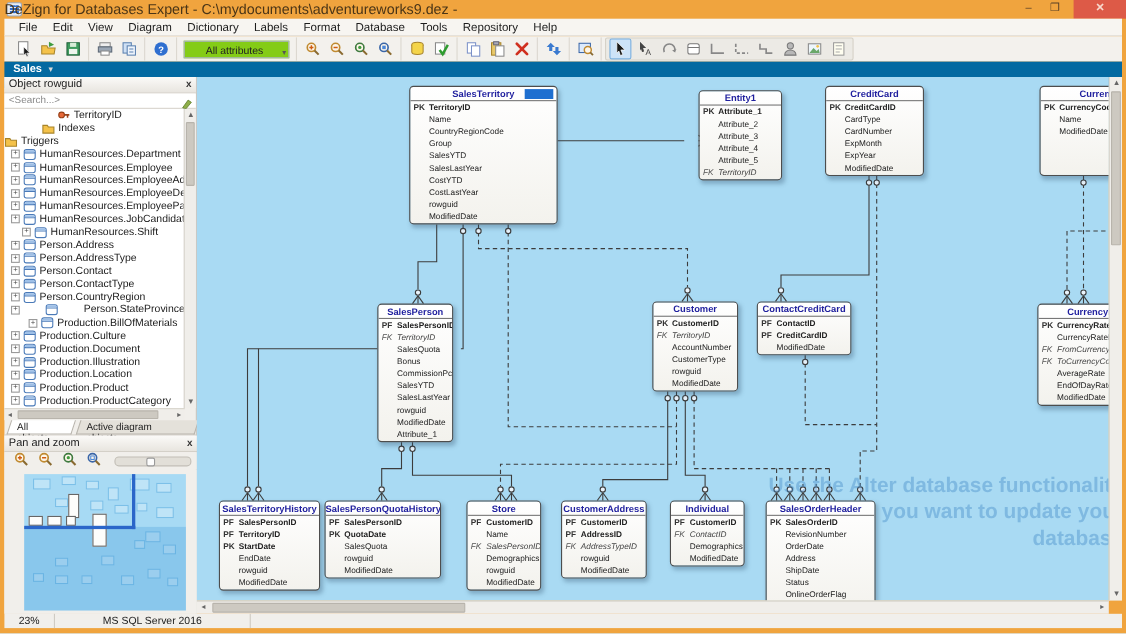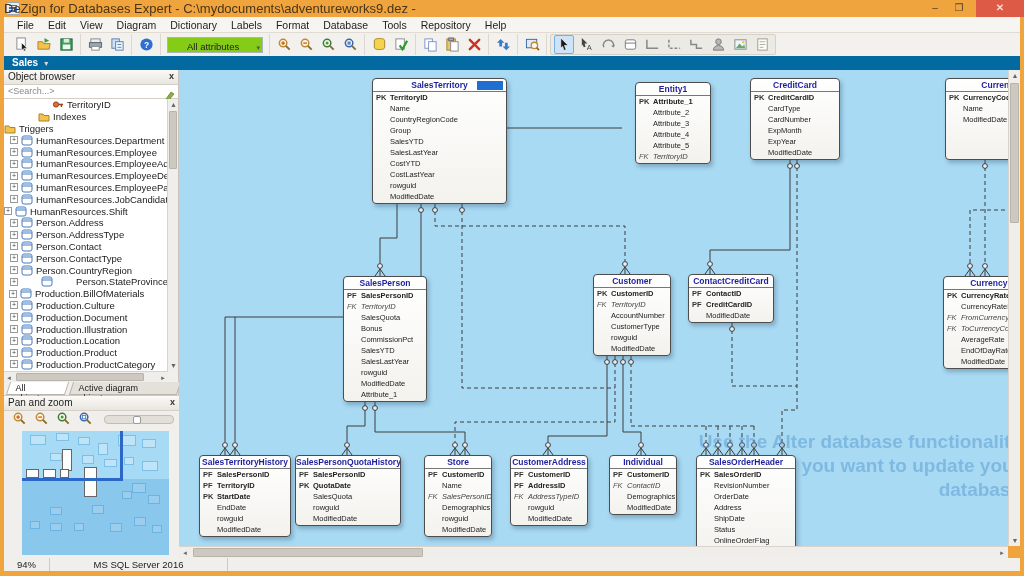--- a/index.html
+++ b/index.html
@@ -313,21 +313,21 @@
         </div>
       </div>
     </div>
 
   <div id="salesbar">
     <span>Sales</span><span class="dot">▾</span>
   </div>
 
   <div id="leftpanel">
     <div class="panel-header">
-      <span>Object browser</span>
+      <span>Object rowguid</span>
       <span class="panel-x">x</span>
     </div>
     <div id="searchrow">
       <div id="searchtext">&lt;Search...&gt;</div>
       <span id="searchicon"><svg width="10" height="10">
             <polygon points="1,8 4,9 9,3 6,1" fill="#8fae4a" stroke="#5d7a2a" stroke-width="0.7"></polygon>
           </svg></span>
     </div>
     <div id="tree">
         <div class="tree-row" style="padding-left: 48px;">
@@ -397,21 +397,21 @@
         </div>
         <div class="tree-row" style="padding-left: 6px;">
           <span class="exp-box">+</span>
           <svg class="tico" width="12" height="11">
             <rect x="1" y="1" width="10" height="9" rx="2" fill="#fff" stroke="#4a7ab8"></rect>
             <path d="M1,4 L11,4" stroke="#4a7ab8"></path>
             <rect x="1.6" y="1.6" width="8.8" height="2" rx="1" fill="#9ec0e8"></rect>
           </svg>
           <span>HumanResources.JobCandidate</span>
         </div>
-        <div class="tree-row" style="padding-left: 0;">
+        <div class="tree-row" style="padding-left: 16px;">
           <span class="exp-box">+</span>
           <svg class="tico" width="12" height="11">
             <rect x="1" y="1" width="10" height="9" rx="2" fill="#fff" stroke="#4a7ab8"></rect>
             <path d="M1,4 L11,4" stroke="#4a7ab8"></path>
             <rect x="1.6" y="1.6" width="8.8" height="2" rx="1" fill="#9ec0e8"></rect>
           </svg>
           <span>HumanResources.Shift</span>
         </div>
         <div class="tree-row" style="padding-left: 6px; align-items: center;">
           <span class="exp-box">+</span>
@@ -460,21 +460,21 @@
         </div>
         <div class="tree-row" style="padding-left: 6px; justify-content: space-between;">
           <span class="exp-box">+</span>
           <svg class="tico" width="12" height="11">
             <rect x="1" y="1" width="10" height="9" rx="2" fill="#fff" stroke="#4a7ab8"></rect>
             <path d="M1,4 L11,4" stroke="#4a7ab8"></path>
             <rect x="1.6" y="1.6" width="8.8" height="2" rx="1" fill="#9ec0e8"></rect>
           </svg>
           <span>Person.StateProvince</span>
         </div>
-        <div class="tree-row" style="padding-left: 5px;">
+        <div class="tree-row" style="padding-left: 22px;">
           <span class="exp-box">+</span>
           <svg class="tico" width="12" height="11">
             <rect x="1" y="1" width="10" height="9" rx="2" fill="#fff" stroke="#4a7ab8"></rect>
             <path d="M1,4 L11,4" stroke="#4a7ab8"></path>
             <rect x="1.6" y="1.6" width="8.8" height="2" rx="1" fill="#9ec0e8"></rect>
           </svg>
           <span>Production.BillOfMaterials</span>
         </div>
         <div class="tree-row" style="padding-left: 6px;">
           <span class="exp-box">+</span>
@@ -849,21 +849,21 @@
         </div>
         <div class="ent-row">
           <span class="k"></span>
           <span class="n">Name</span>
         </div>
         <div class="ent-row">
           <span class="k"></span>
           <span class="n">ModifiedDate</span>
         </div>
       </div>
-      <div class="entity" style="left: 164px; top: 206px; width: 84px; height: 126px;">
+      <div class="entity" style="left: 164px; top: 206px; width: 69px; height: 126px;">
         <div class="ent-header">SalesPerson</div>
         <div class="ent-row">
           <span class="k">PF</span>
           <span class="n pk">SalesPersonID</span>
         </div>
         <div class="ent-row">
           <span class="k fk">FK</span>
           <span class="n fk">TerritoryID</span>
         </div>
         <div class="ent-row">
@@ -1129,18 +1129,18 @@
     <div class="scroll-thumb" style="left:1px; top:13px; width:9px; height:140px;"></div>
     <div class="scroll-arrow" style="bottom:0; width:12px;">▼</div>
   </div>
   <div id="hscroll">
     <div class="scroll-arrow" style="left:0; width:12px; line-height:12px;">◂</div>
     <div class="scroll-thumb" style="left:14px; top:1px; width:230px; height:9px;"></div>
     <div class="scroll-arrow" style="right:0; width:12px; line-height:12px;">▸</div>
   </div>
 
   <div id="statusbar">
-    <div class="status-cell" style="width:46px;">94%</div>
+    <div class="status-cell" style="width:46px;">23%</div>
     <div class="status-cell" style="width:178px;">MS SQL Server 2016</div>
     <div class="status-cell" style="flex:1; border-right:none;"></div>
   </div>
 
 </div>
 
 </body></html>

